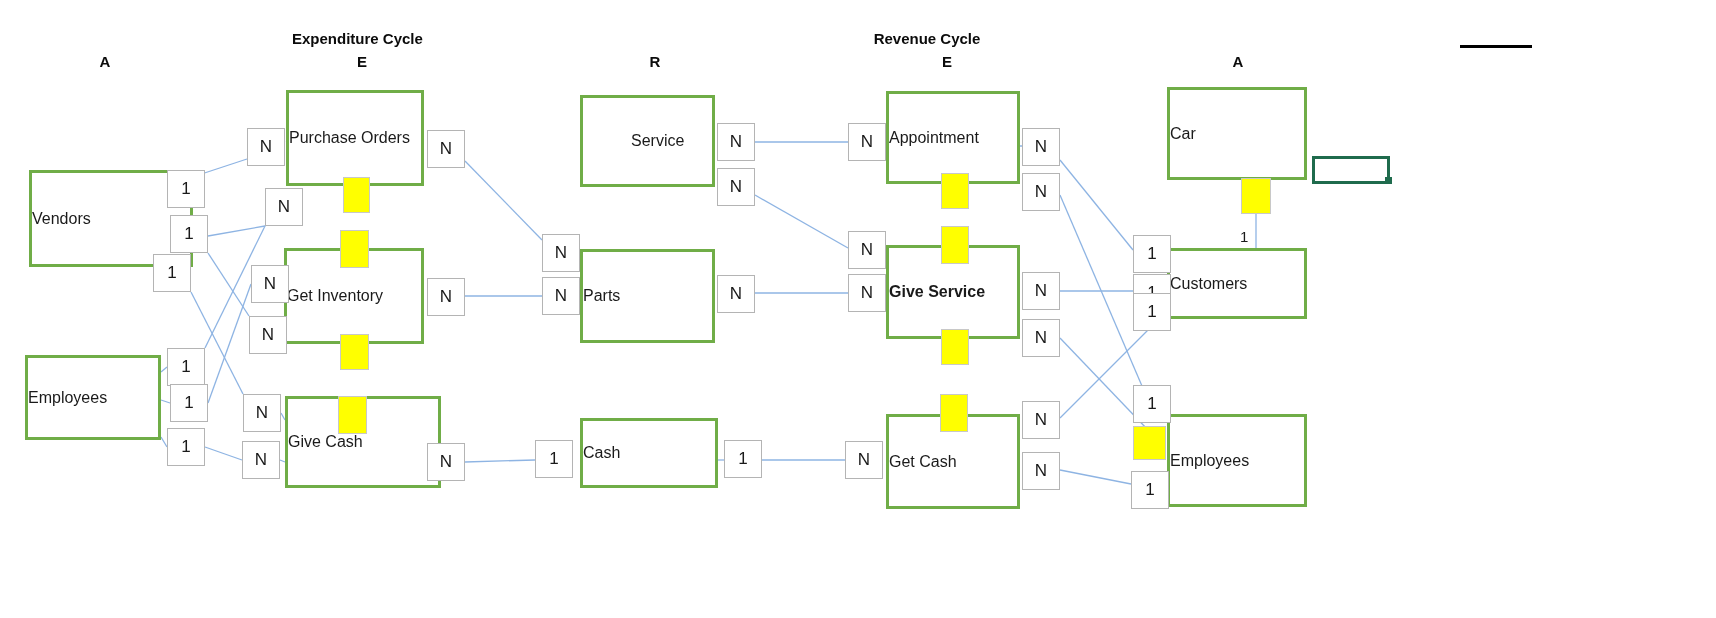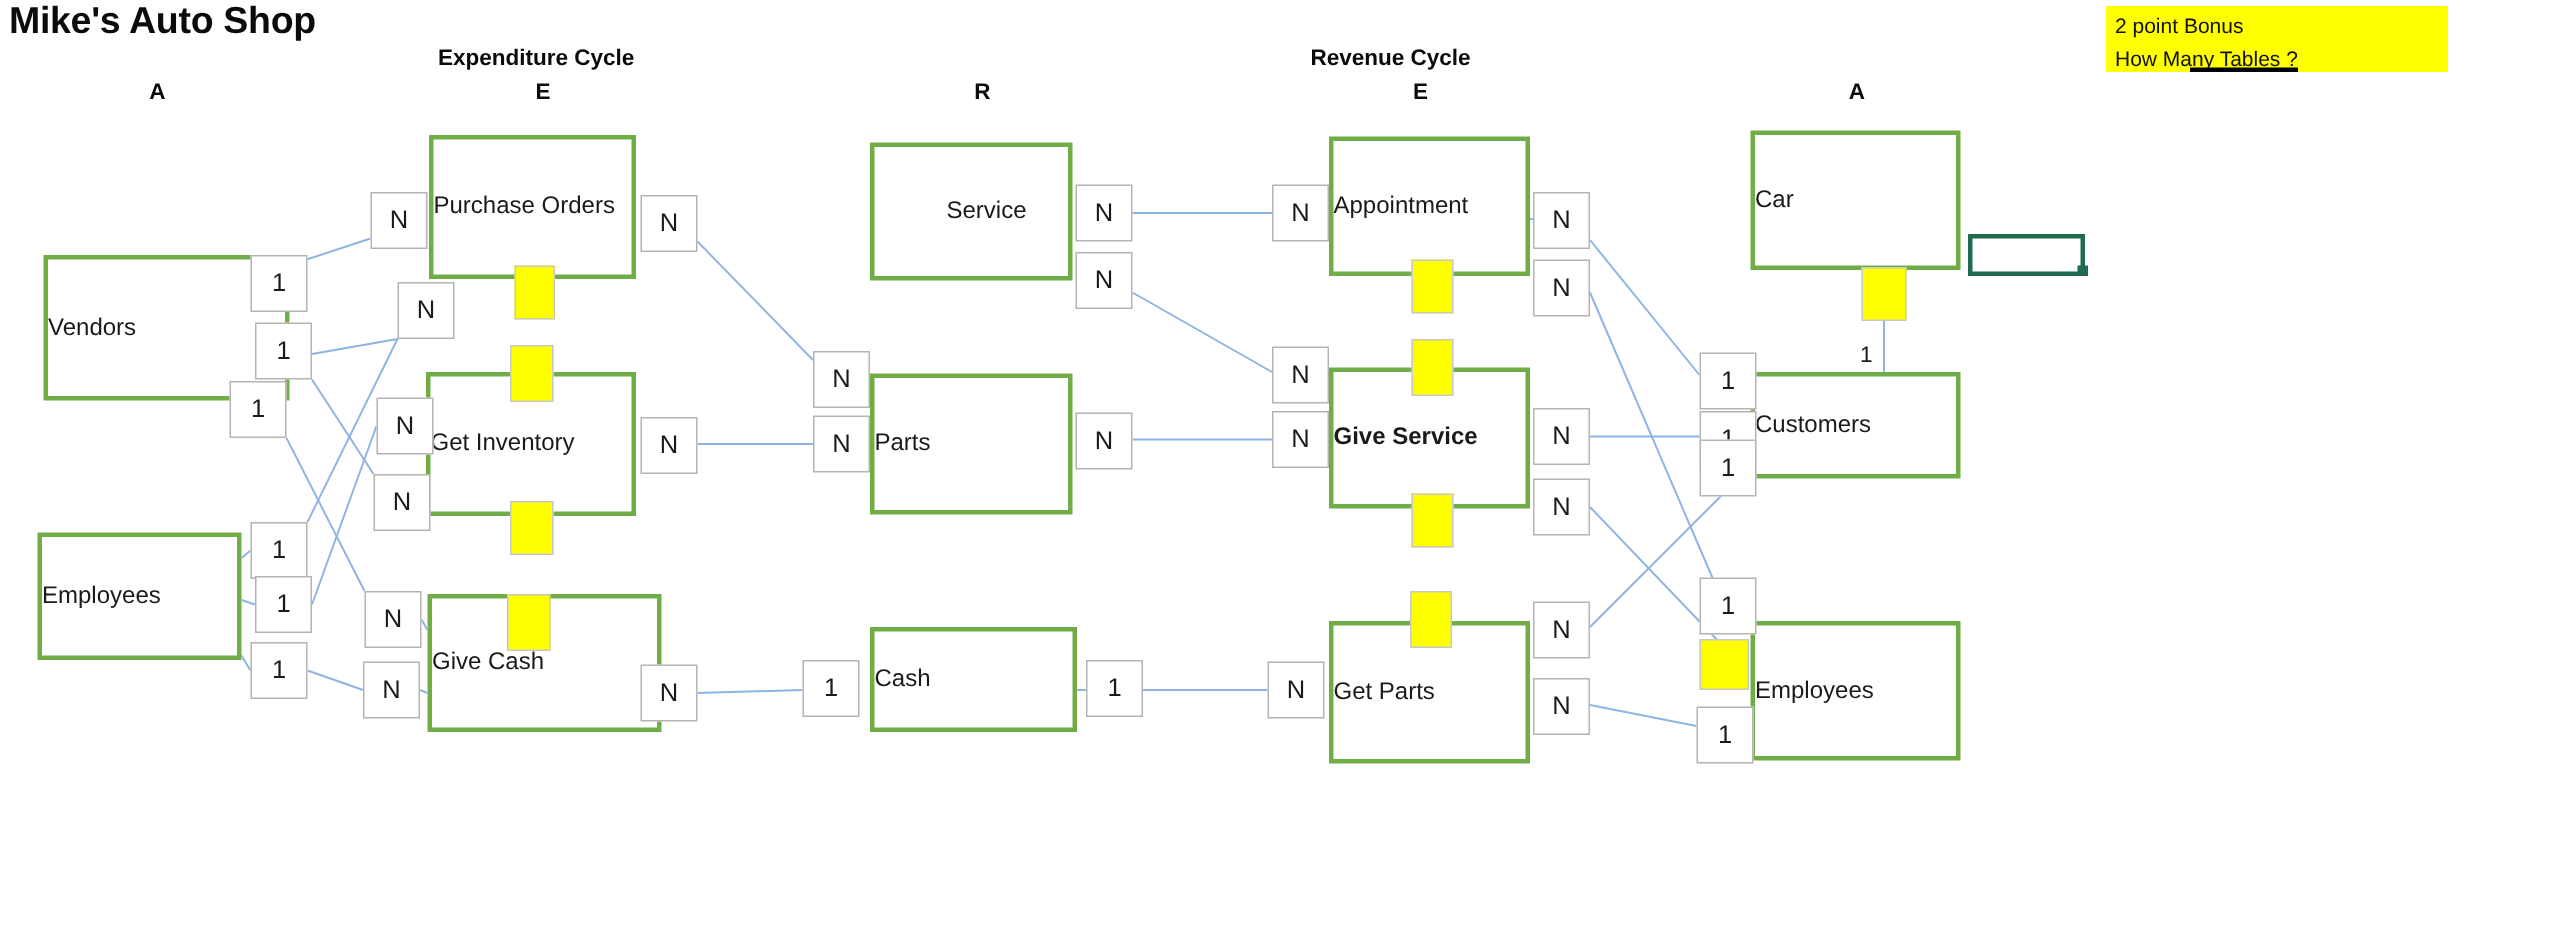--- a/index.html
+++ b/index.html
@@ -36,21 +36,20 @@
           box-sizing:border-box;}
   .selhandle{position:absolute;width:7px;height:7px;background:#1F6B4D;}
 
   .loose{position:absolute;font-size:15px;color:#1a1a1a;}
 </style>
 </head>
 <body>
 
 <div id="canvas">
 
-  <div class="title">Mike's Auto Shop</div>
 
   <div id="cycle-headers">
       <div class="cyclehdr" style="left: 292px; top: 30px; width: 130px;">Expenditure Cycle</div>
       <div class="cyclehdr" style="left: 862px; top: 30px; width: 130px;">Revenue Cycle</div>
     </div>
   <div id="col-headers">
       <div class="colhdr" style="left: 75px; top: 53px; width: 60px;">A</div>
       <div class="colhdr" style="left: 332px; top: 53px; width: 60px;">E</div>
       <div class="colhdr" style="left: 625px; top: 53px; width: 60px;">R</div>
       <div class="colhdr" style="left: 917px; top: 53px; width: 60px;">E</div>
@@ -119,21 +118,21 @@
       <div class="entity" style="left: 580px; top: 418px; width: 138px; height: 70px; border-color: rgb(112, 173, 71);">
         <span>Cash</span>
       </div>
       <div class="entity" style="left: 886px; top: 91px; width: 134px; height: 93px; border-color: rgb(112, 173, 71);">
         <span>Appointment</span>
       </div>
       <div class="entity" style="left: 886px; top: 245px; width: 134px; height: 94px; border-color: rgb(112, 173, 71); font-weight: bold;">
         <span>Give Service</span>
       </div>
       <div class="entity" style="left: 886px; top: 414px; width: 134px; height: 95px; border-color: rgb(112, 173, 71);">
-        <span>Get Parts</span>
+        <span>Get Cash</span>
       </div>
       <div class="entity" style="left: 1167px; top: 87px; width: 140px; height: 93px; border-color: rgb(112, 173, 71);">
         <span>Car</span>
       </div>
       <div class="entity" style="left: 1167px; top: 248px; width: 140px; height: 71px; border-color: rgb(112, 173, 71);">
         <span>Customers</span>
       </div>
       <div class="entity" style="left: 1167px; top: 414px; width: 140px; height: 93px; border-color: rgb(112, 173, 71);">
         <span>Employees</span>
       </div>
@@ -260,22 +259,18 @@
         <span>1</span>
       </div>
       <div class="card" style="left: 1131px; top: 471px; border-color: rgb(180, 180, 180);">
         <span>1</span>
       </div>
     </div>
   <div id="loose-group">
       <div class="loose" style="left: 1240px; top: 228px;">1</div>
     </div>
 
-  <div class="bonusbox" style="left: 1404px; top: 4px; width: 228px; height: 44px; background: rgb(255, 255, 0);">
-    <div>2 point Bonus</div>
-    <div>How Many Tables ?</div>
-  </div>
   <div class="answer-rule" style="left: 1460px; top: 45px; width: 72px;"></div>
 
   <div class="selbox" style="left: 1312px; top: 156px; width: 78px; height: 28px; border-color: rgb(31, 107, 77);"></div>
   <div class="selhandle" style="left: 1385px; top: 177px; background: rgb(31, 107, 77);"></div>
 
 </div>
 
 </body></html>

